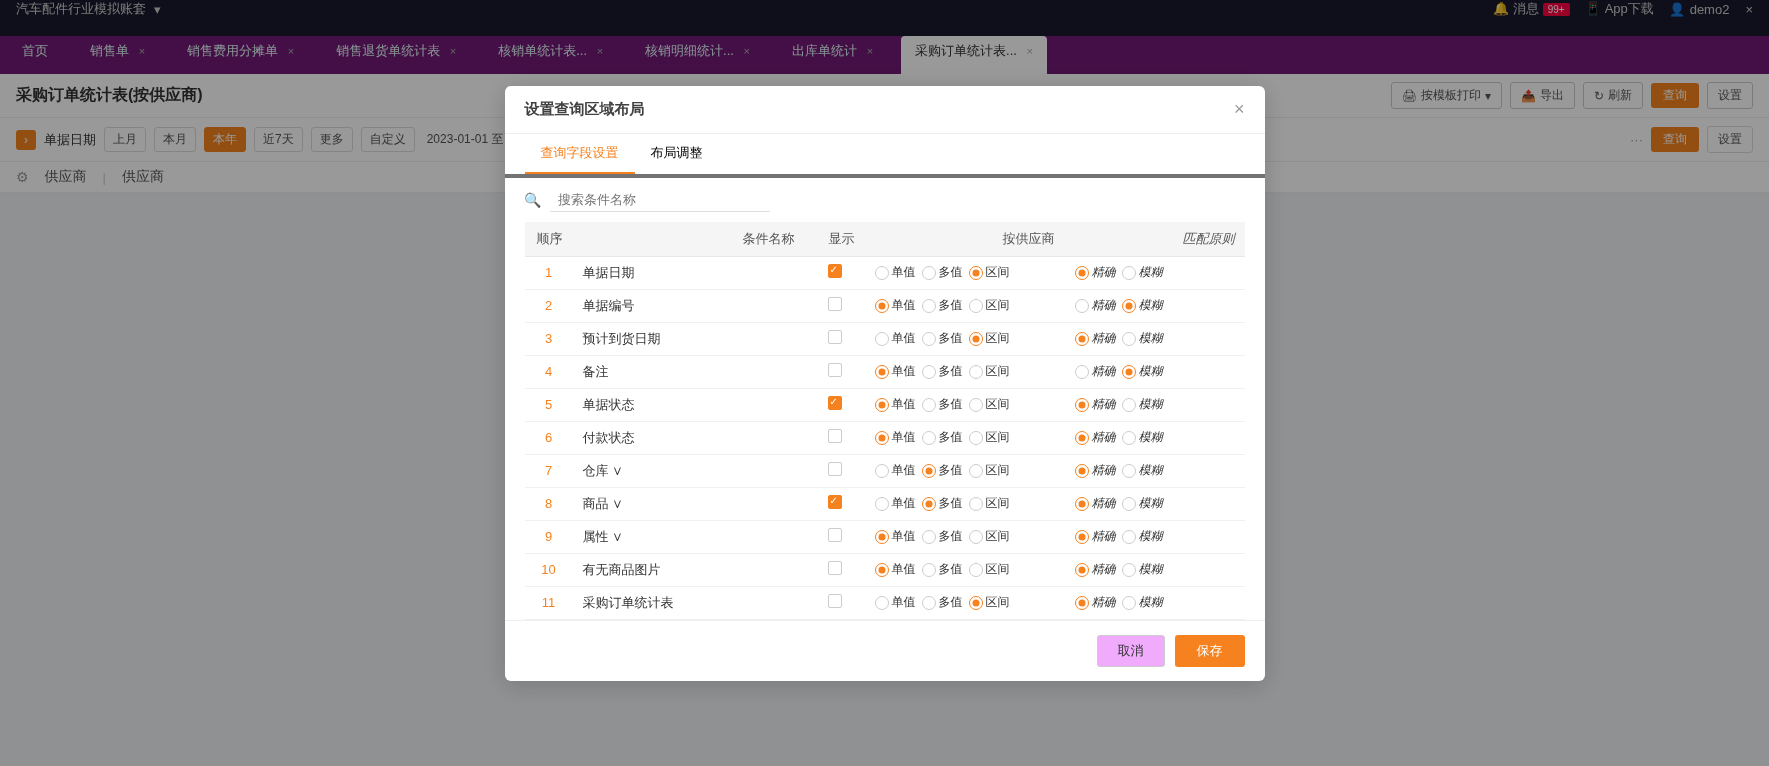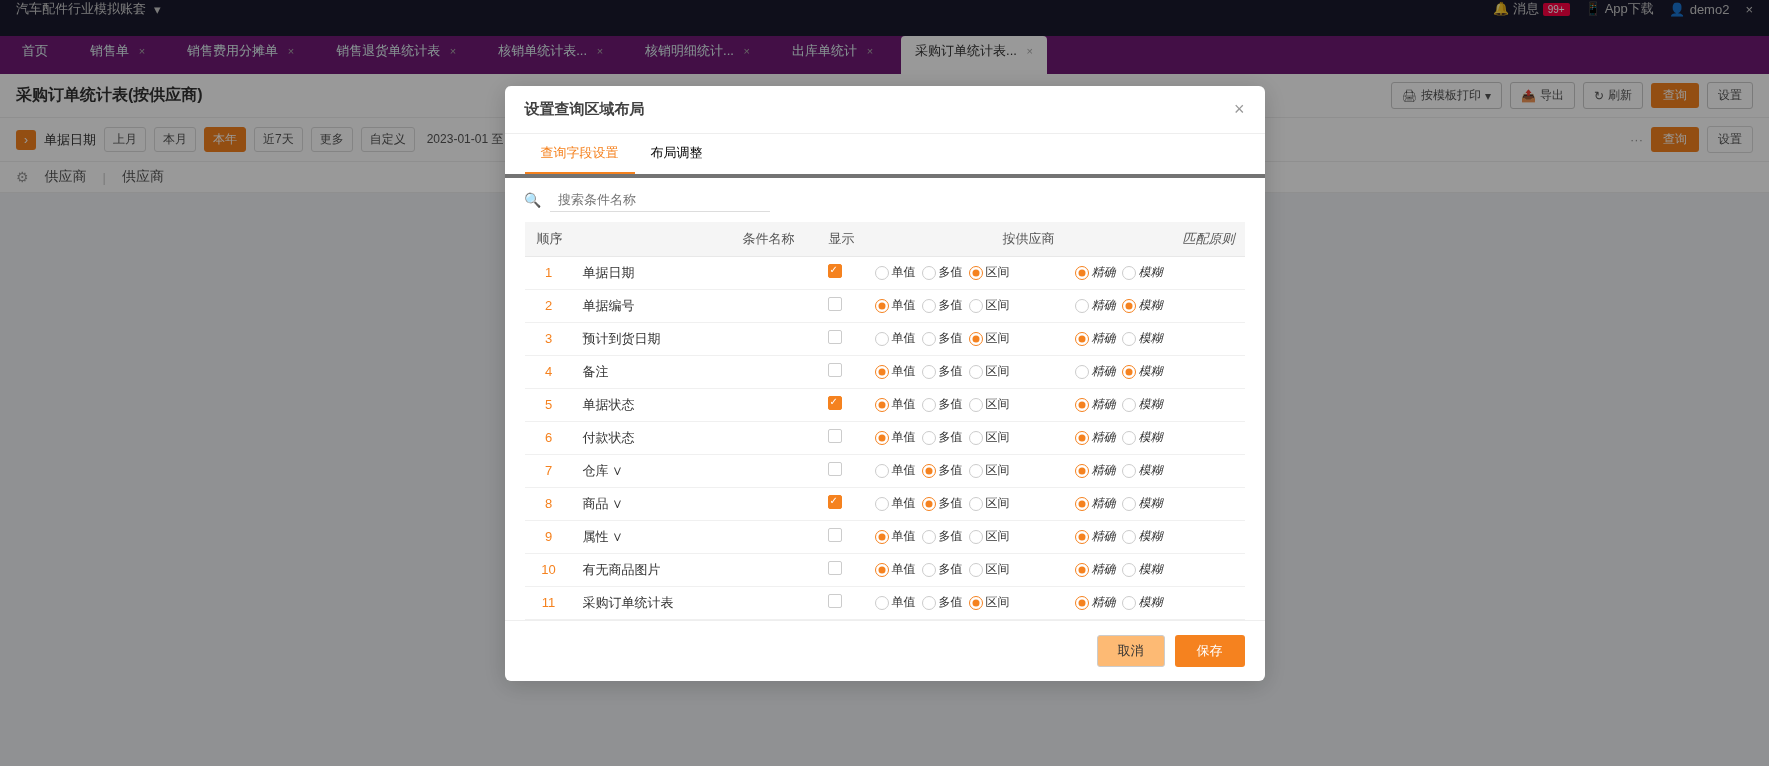--- a/index.html
+++ b/index.html
@@ -236,21 +236,21 @@
     
     .dialog-footer {
       padding: 14px 20px;
       display: flex;
       justify-content: flex-end;
       gap: 10px;
       border-top: 1px solid #eee;
     }
     .btn-cancel {
       border: 1px solid #ccc;
-      background: #fdba74;
+      background: #f0abfc;
       padding: 6px 20px;
       border-radius: 3px;
       cursor: pointer;
       font-size: 13px;
       color: #333;
     }
     .btn-save {
       background: #f5821f;
       color: #fff;
       border: none;

